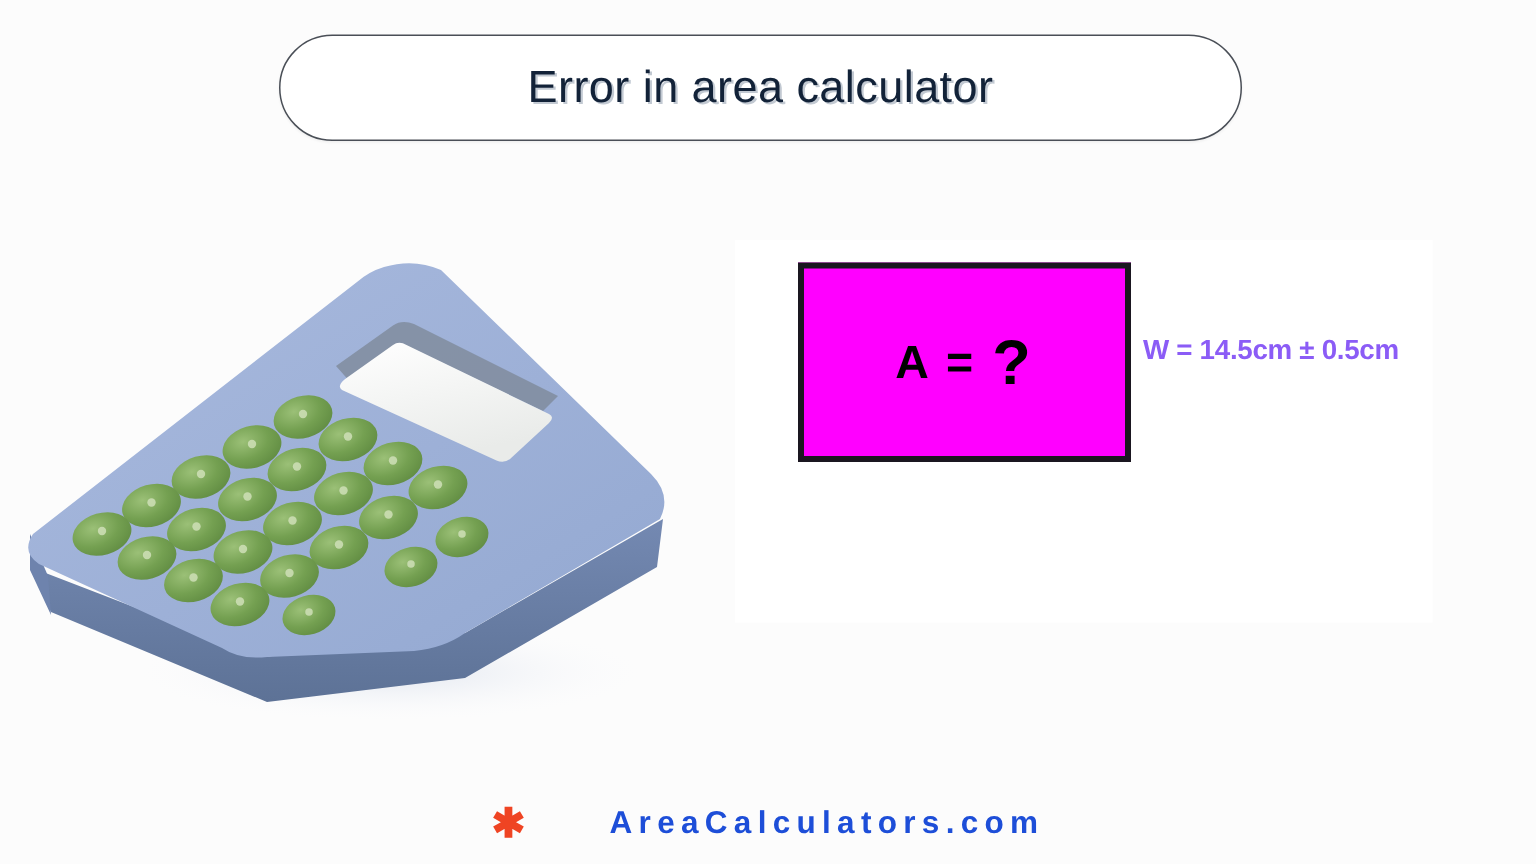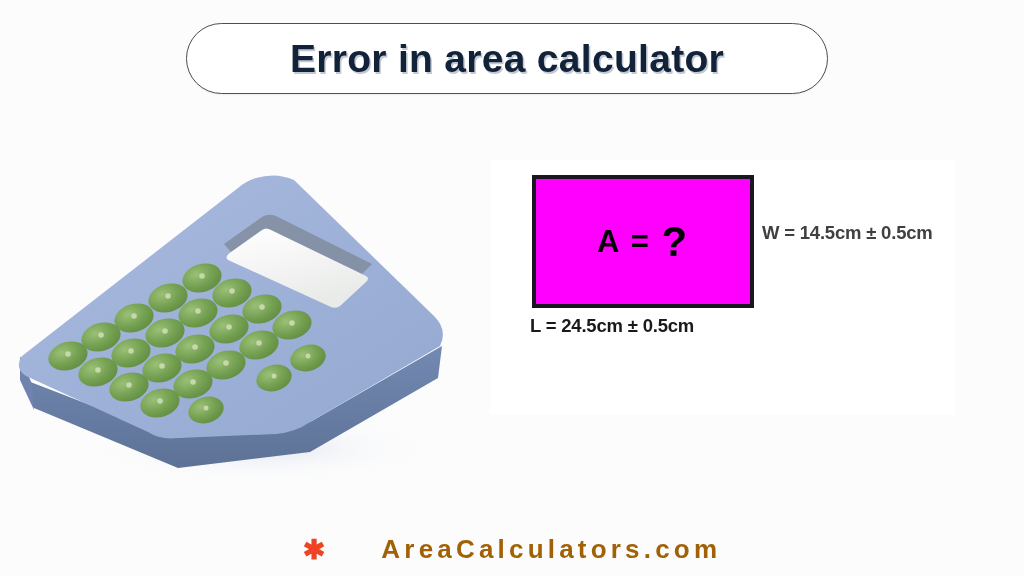--- a/index.html
+++ b/index.html
@@ -25,22 +25,22 @@
     background: #ffffff;
     border: 1.6px solid #4a4f57;
     border-radius: 40px;
     box-sizing: border-box;
     display: flex;
     align-items: center;
     justify-content: center;
     box-shadow: 0 1px 2px rgba(0,0,0,0.06);
   }
   #title-text {
-    font-size: 39px;
-    font-weight: bold;
+    font-size: 30px;
+    font-weight: normal;
     color: #122238;
     letter-spacing: 0.3px;
     text-shadow: 1.5px 1.5px 0 rgba(120,135,155,0.45);
     white-space: nowrap;
   }
 
   
   #calculator-illustration {
     position: absolute;
     left: 10px;
@@ -83,21 +83,21 @@
   #area-rect-label .qmark {
     font-size: 42px;
     vertical-align: -4px;
   }
   #width-label {
     position: absolute;
     left: 272px;
     top: 62px;
     font-size: 18.5px;
     font-weight: bold;
-    color: #404040;
+    color: #8b5cf6;
     white-space: nowrap;
     letter-spacing: -0.2px;
   }
   #length-label {
     position: absolute;
     left: 40px;
     top: 155px;
     font-size: 18.5px;
     font-weight: bold;
     color: #1a1a1a;
@@ -141,23 +141,23 @@
   }
   #footer-asterisk-icon {
     color: #ef4423;
     font-size: 27px;
     line-height: 1;
     font-weight: bold;
     display: block;
     margin-top: 2px;
   }
   #footer-brand {
-    font-size: 26px;
-    font-weight: bold;
-    color: #a16207;
+    font-size: 21px;
+    font-weight: bold;
+    color: #1d4ed8;
     letter-spacing: 4.2px;
     white-space: nowrap;
   }
 </style>
 </head>
 <body>
 
 <div id="title-pill">
   <span id="title-text">Error in area calculator</span>
 </div>
@@ -259,21 +259,20 @@
 </div>
 
 <div id="diagram-panel">
 
   <div id="area-rectangle">
     <span id="area-rect-label"><span>A  =  </span><span class="qmark">?</span></span>
   </div>
 
   <div id="width-label">W = 14.5cm ± 0.5cm</div>
 
-  <div id="length-label">L = 24.5cm ± 0.5cm</div>
 
 
 </div>
 
 <div id="footer">
   <span id="footer-asterisk-icon">✱</span>
   <span id="footer-brand">AreaCalculators.com</span>
 </div>
 
 </body></html>

